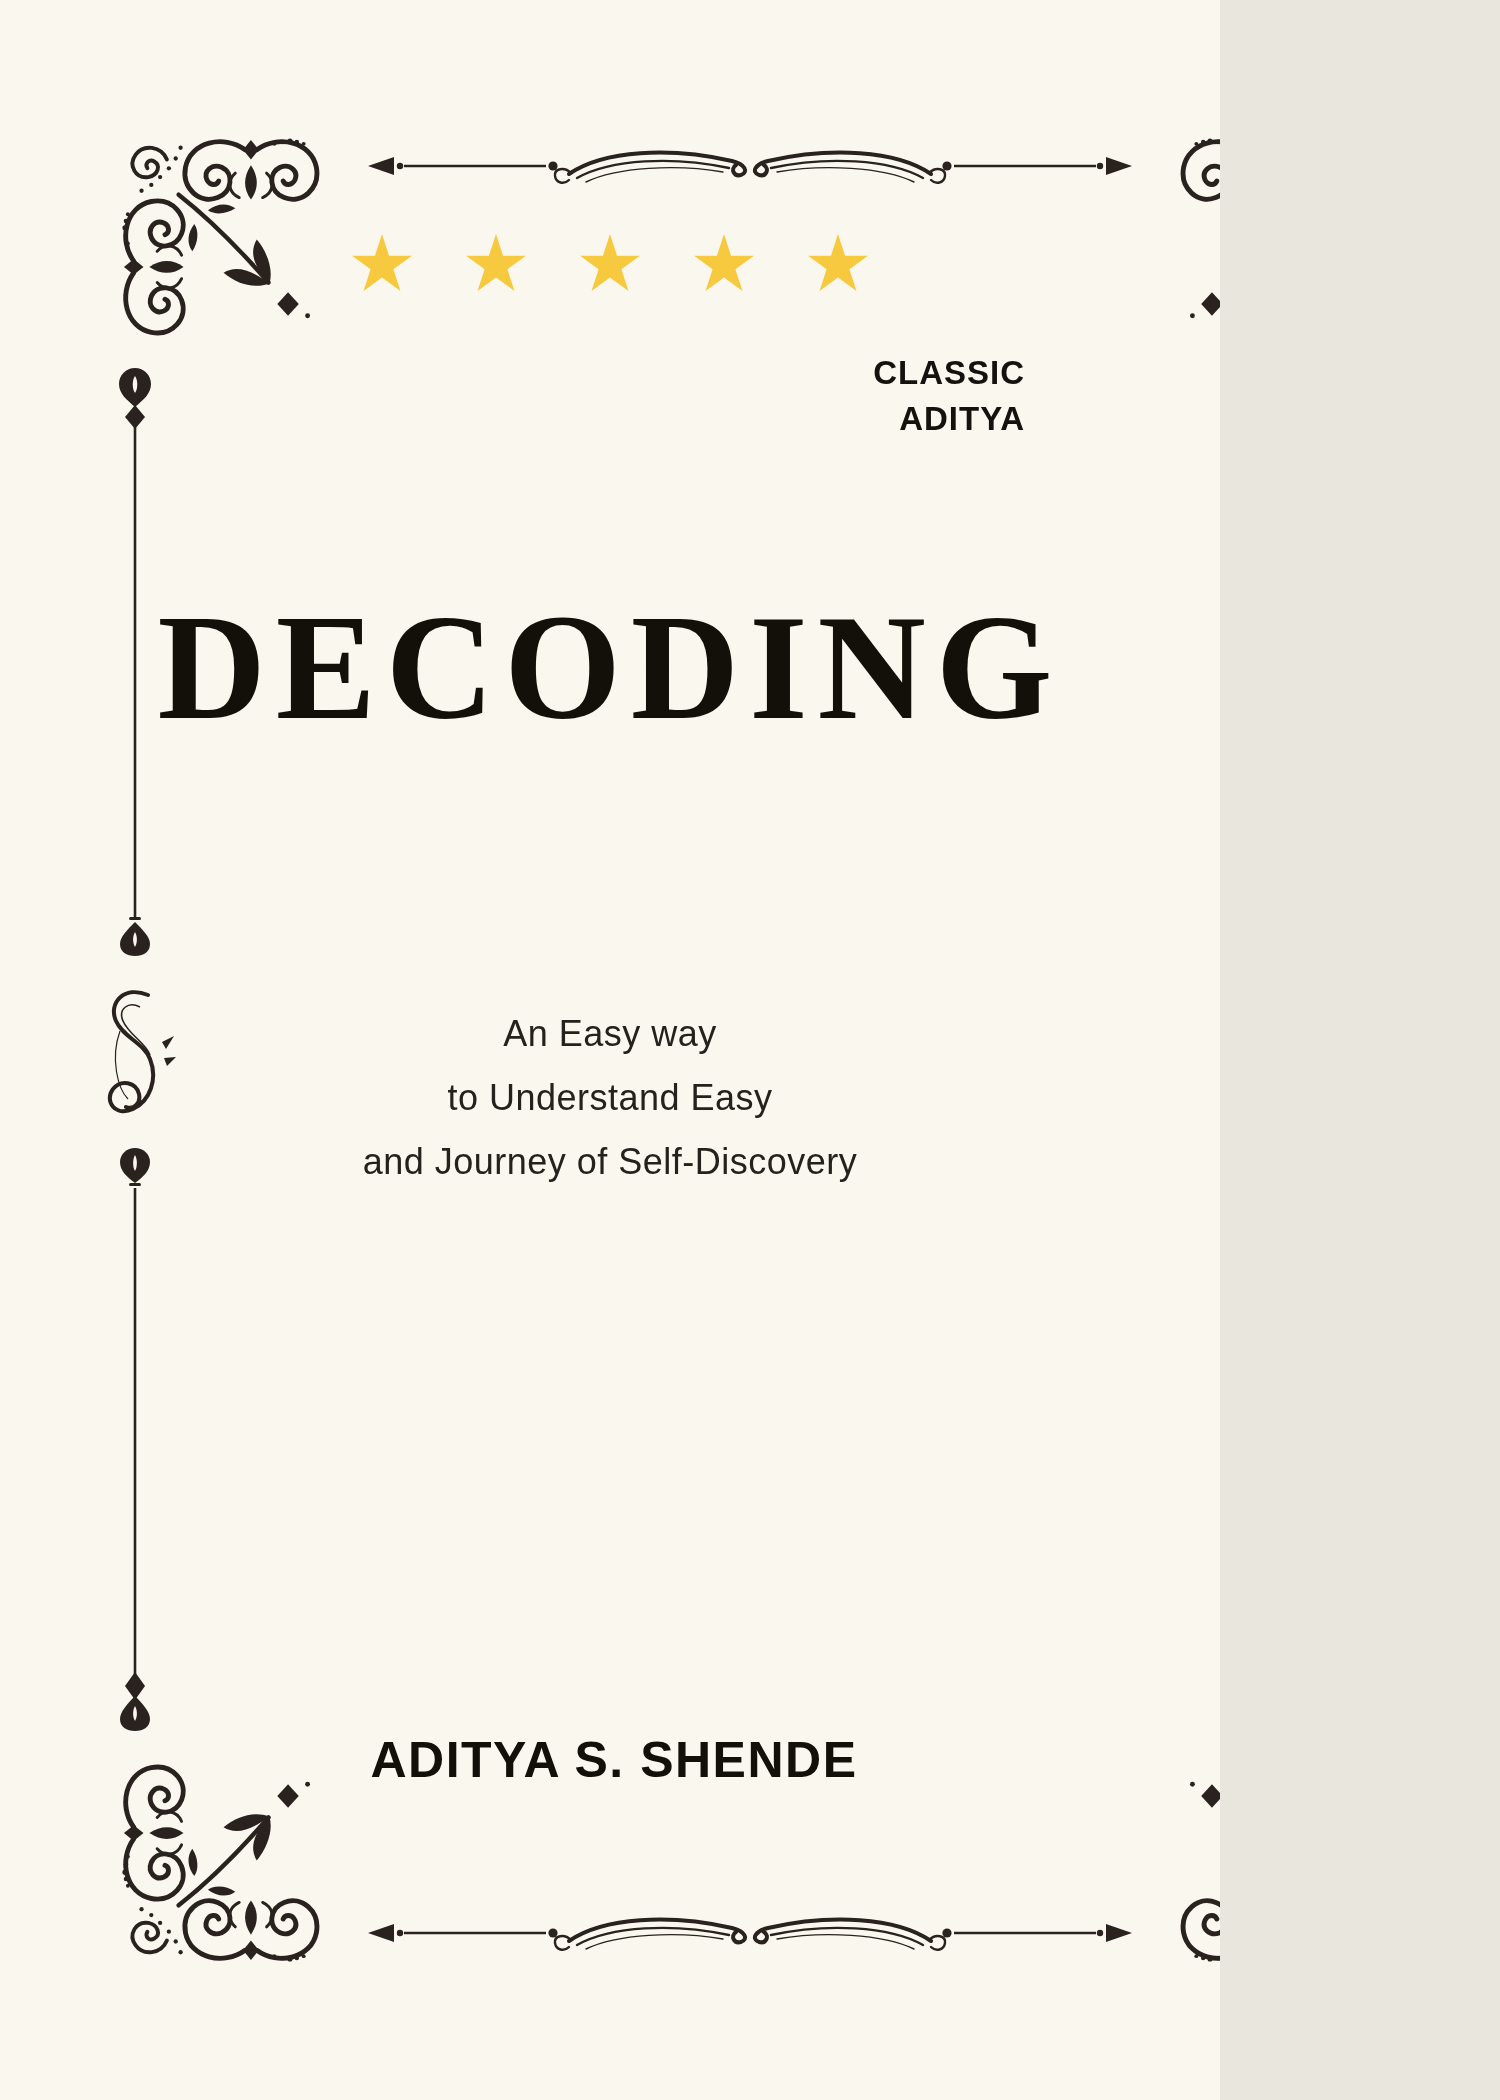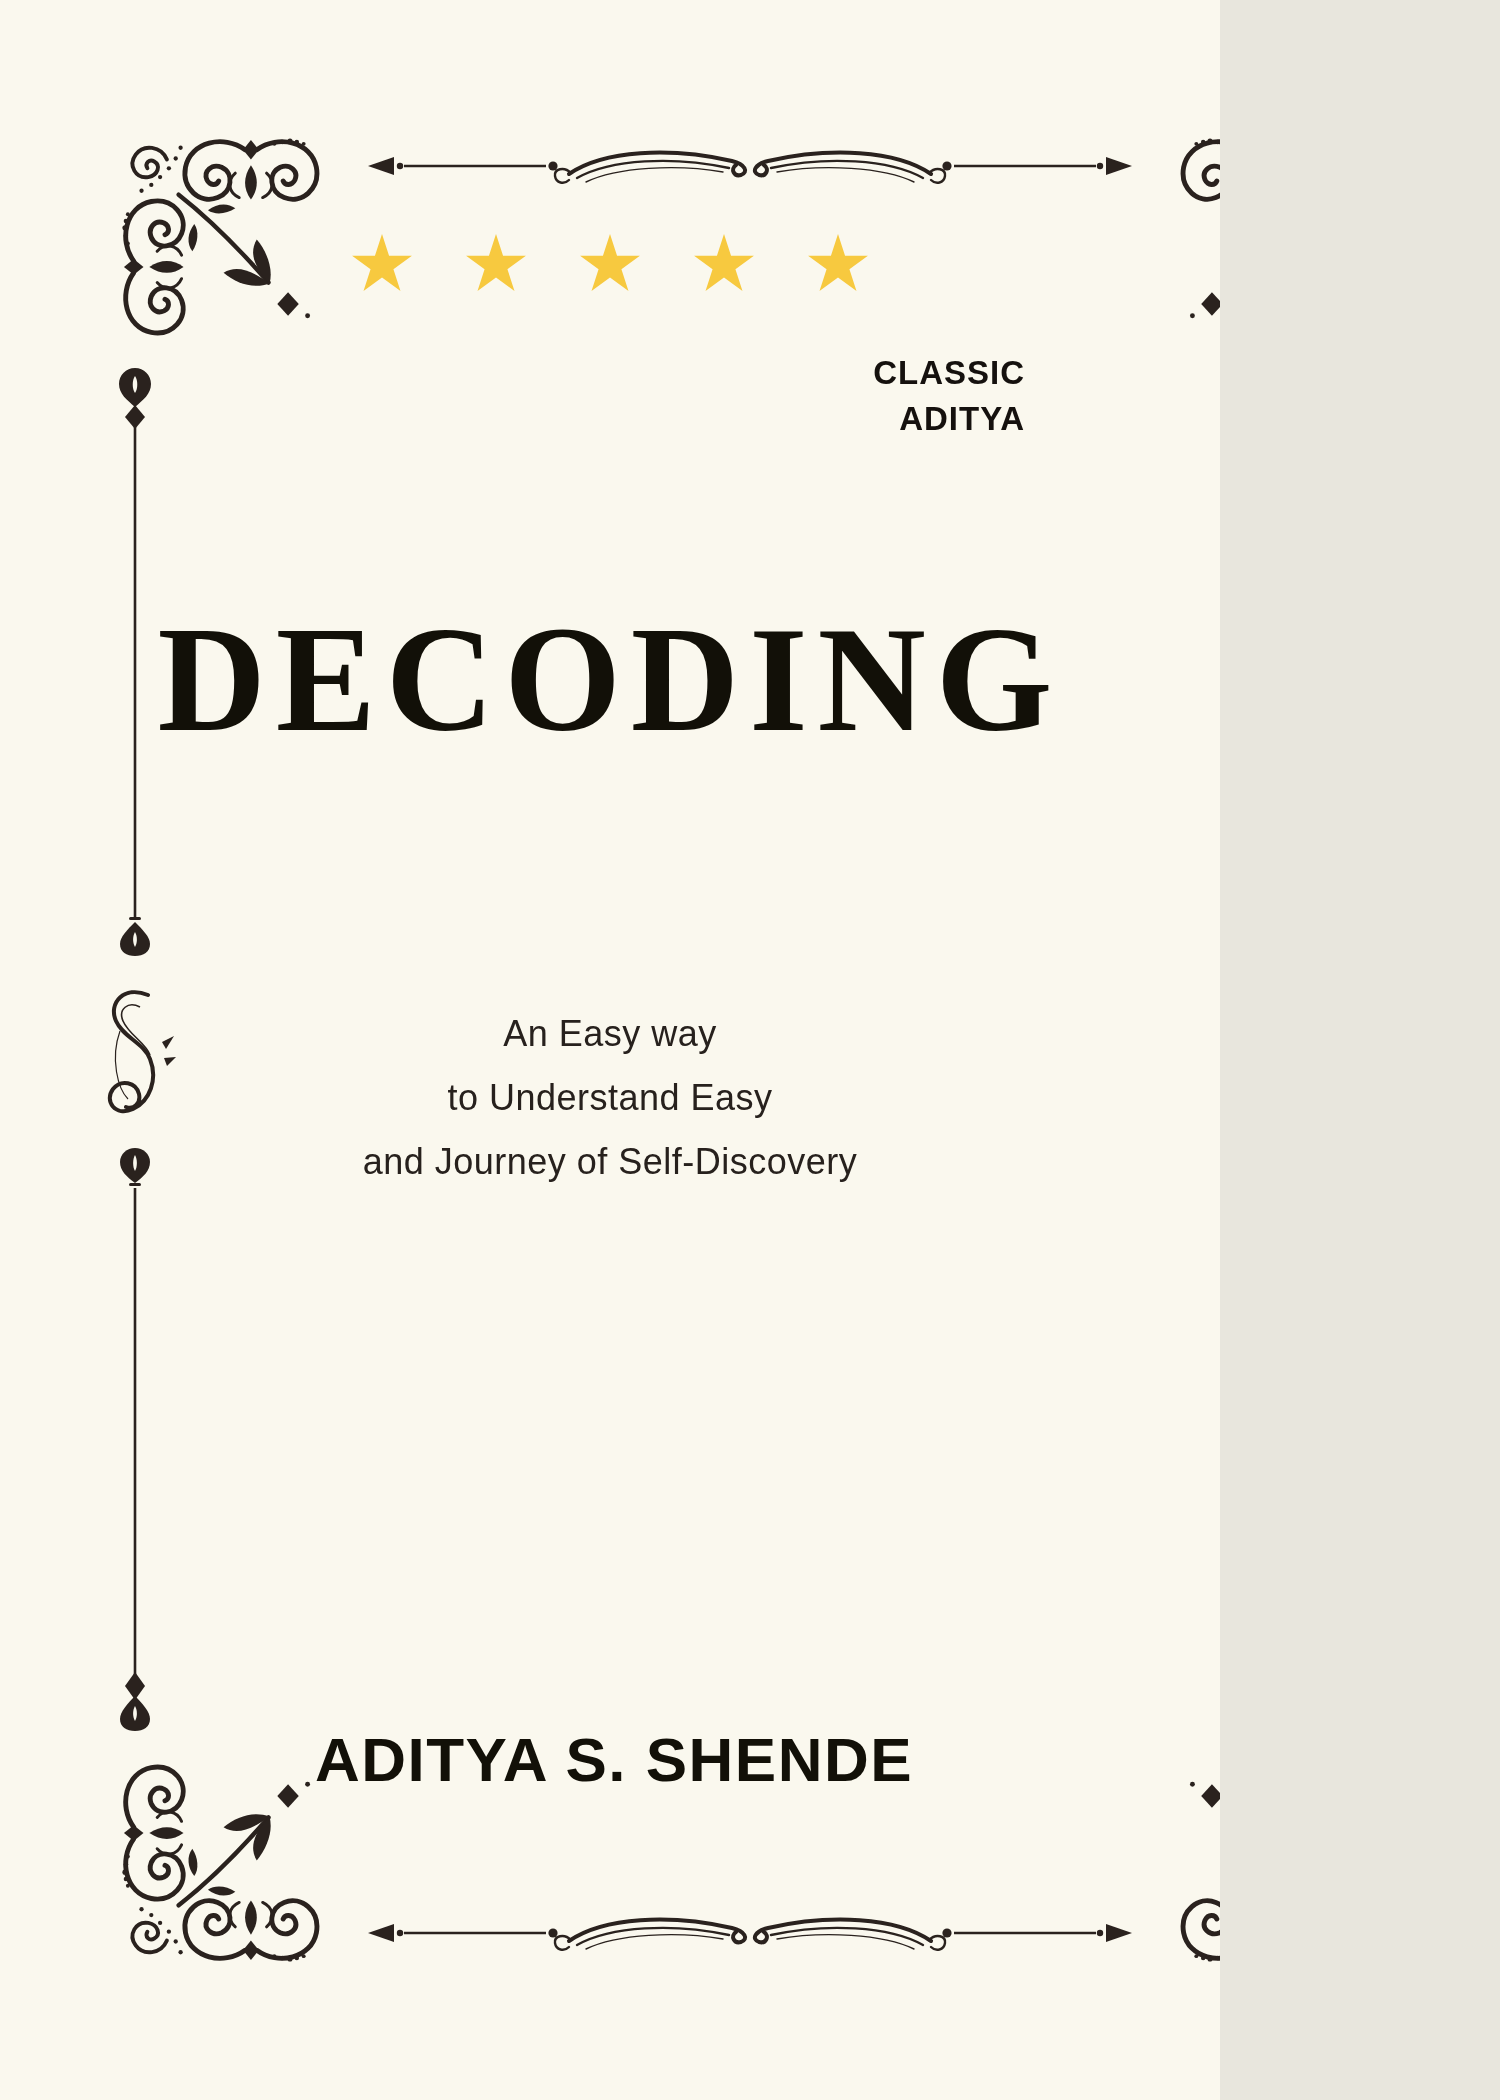--- a/index.html
+++ b/index.html
@@ -64,21 +64,21 @@
   }
   .title span{display:block;}
   .subtitle{
     position:absolute;left:0;right:0;top:1002px;
     text-align:center;font-size:36px;line-height:64px;
     letter-spacing:.5px;color:#27211D;
   }
   .subtitle span{display:block;}
   .author{
     position:absolute;left:8px;right:0;top:1716px;
-    text-align:center;font-weight:700;font-size:62px;line-height:88px;
+    text-align:center;font-weight:700;font-size:50px;line-height:88px;
     letter-spacing:1.5px;color:#121008;
   }
   .author span{display:block;}
 </style>
 </head>
 <body>
 
 <svg width="0" height="0" style="position:absolute" aria-hidden="true">
   <defs>
 
@@ -221,21 +221,21 @@
   <svg class="orn inf right" viewBox="0 0 90 135">
       <use href="#inf"></use>
     </svg>
   <svg class="orn rail seg-b left" viewBox="0 0 40 588">
       <use href="#segB"></use>
     </svg>
   <svg class="orn rail seg-b right" viewBox="0 0 40 588">
       <use href="#segB"></use>
     </svg>
 
-  <h1 class="title" style="margin:12px;">
+  <h1 class="title" style="margin:0;">
     <span>DECODING</span>
   </h1>
 
   <div class="subtitle">
     <span>An Easy way</span>
     <span>to Understand Easy</span>
     <span>and Journey of Self-Discovery</span>
   </div>
 
   <div class="author">

